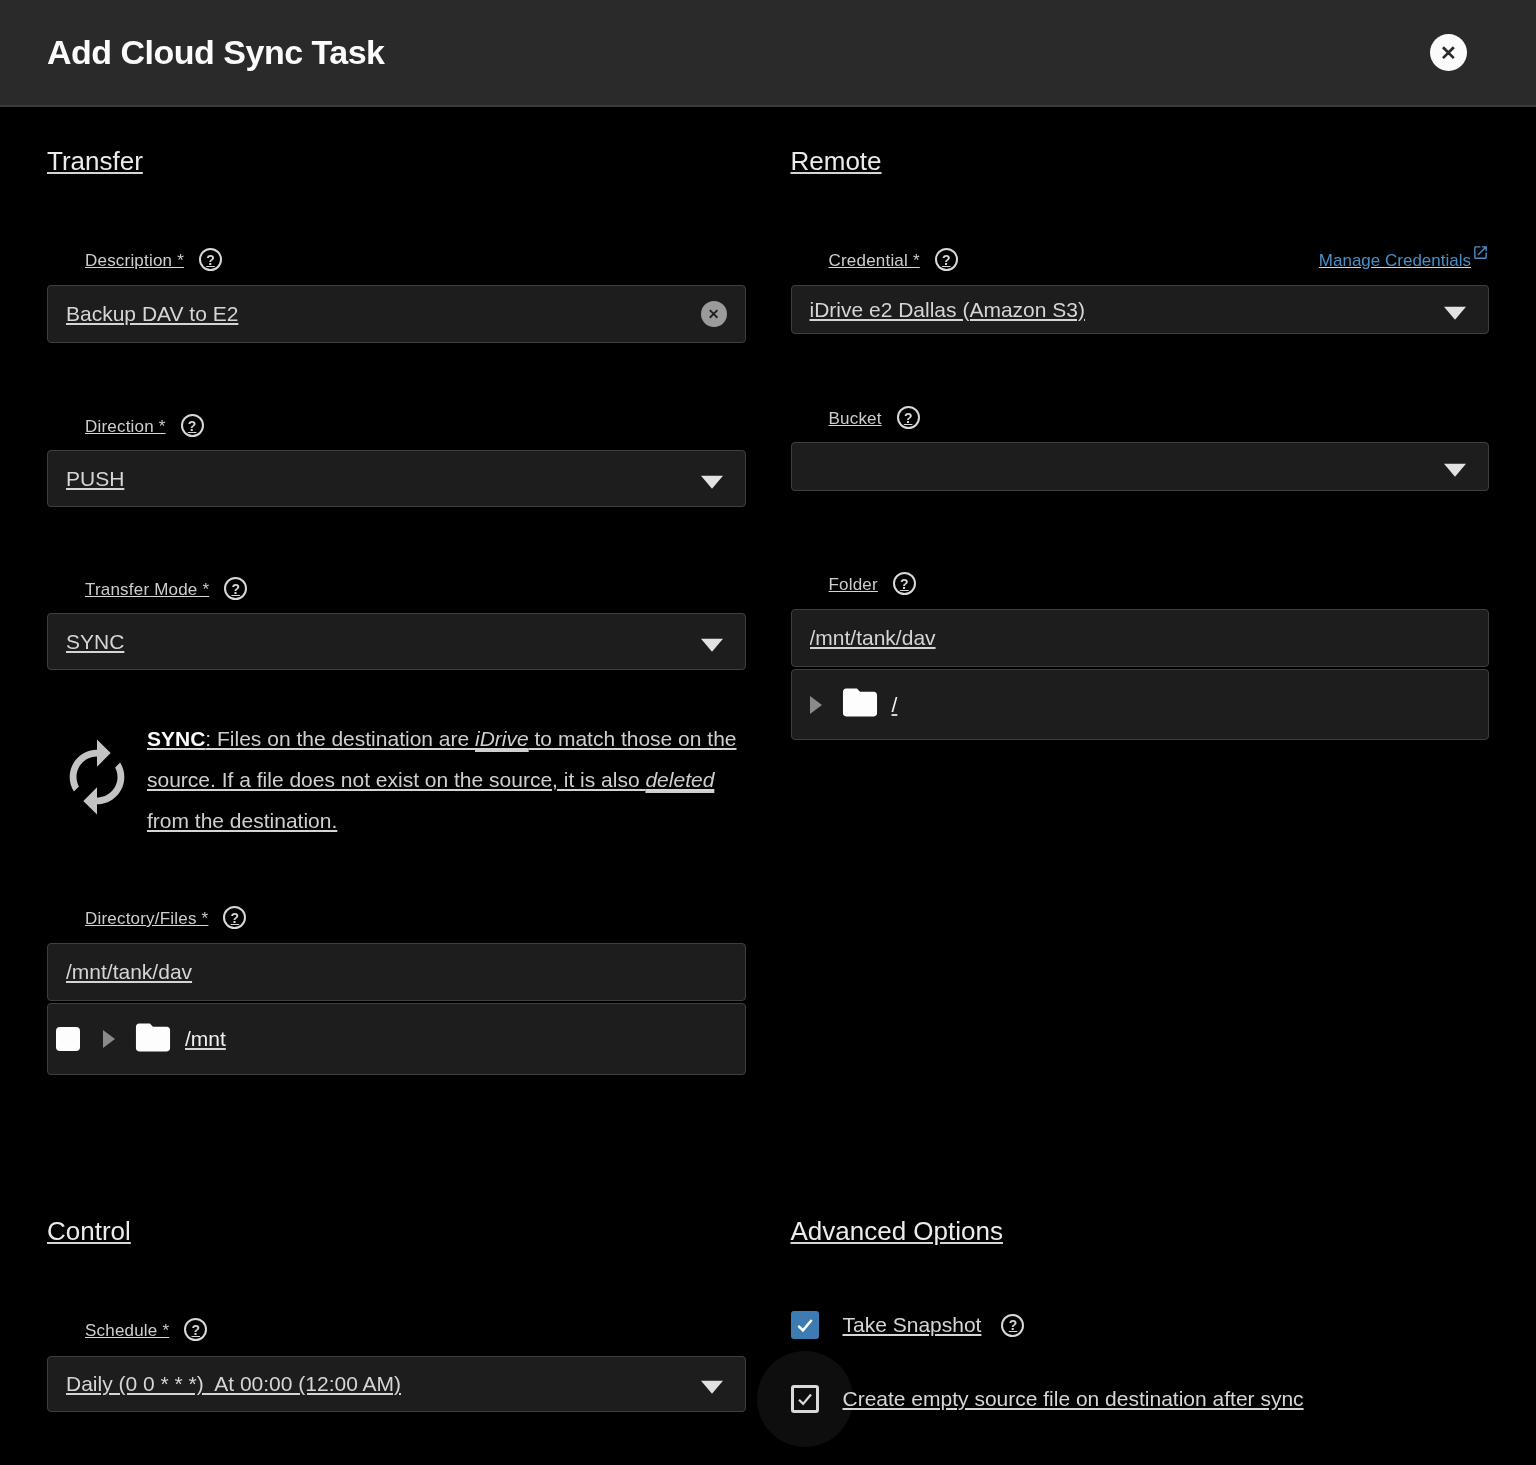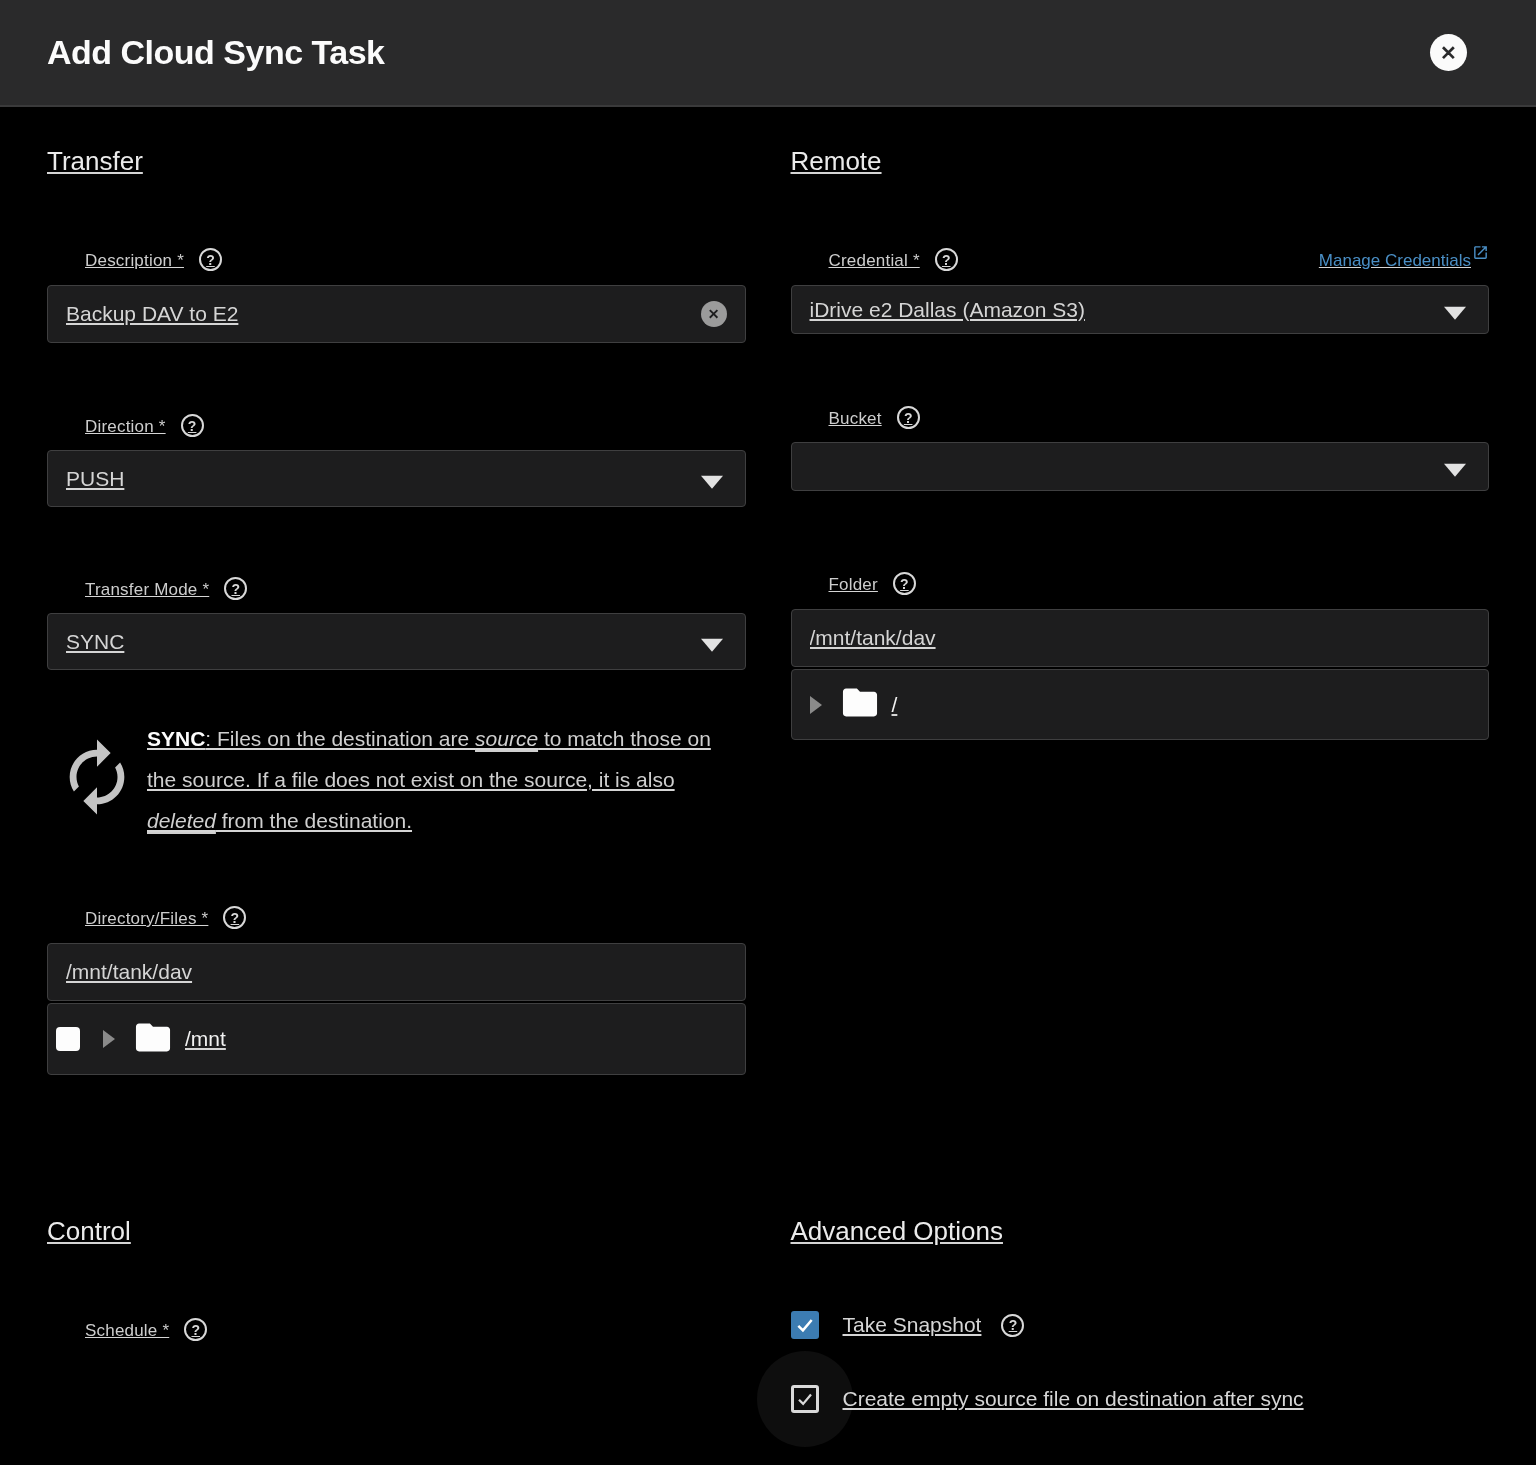--- a/index.html
+++ b/index.html
@@ -167,21 +167,21 @@
         <span class="select-value">SYNC</span>
         <span class="dd-arrow"></span>
       </div>
 
       <div class="hint-row">
         <div class="hint-icon">
           <svg width="82" height="82" viewBox="0 0 24 24" fill="#c4c4c4">
             <path d="M12 6v3l4-4-4-4v3c-4.42 0-8 3.58-8 8 0 1.57.46 3.03 1.24 4.26L6.7 14.8c-.45-.83-.7-1.79-.7-2.8 0-3.31 2.69-6 6-6zm6.76 1.74L17.3 9.2c.44.84.7 1.79.7 2.8 0 3.31-2.69 6-6 6v-3l-4 4 4 4v-3c4.42 0 8-3.58 8-8 0-1.57-.46-3.03-1.24-4.26z"></path>
           </svg>
         </div>
-        <div class="hint-text"><b>SYNC</b><span>: Files on the destination are </span><span class="em">source</span><span> to match those on the source. If a file does not exist on the source, it is also </span><span class="em">deleted</span><span> from the destination.</span></div>
+        <div class="hint-text"><b>SYNC</b><span>: Files on the destination are </span><span class="em">iDrive</span><span> to match those on the source. If a file does not exist on the source, it is also </span><span class="em">deleted</span><span> from the destination.</span></div>
       </div>
 
       <div class="label-row tight">
         <span class="field-label">Directory/Files *</span>
         <span class="help-icon">
             <span>?</span>
           </span>
       </div>
       <div class="text-field">
         <input type="text" value="/mnt/tank/dav" style="">
@@ -252,20 +252,24 @@
 
     <div class="bottom-section">
       <div class="section-heading">Control</div>
 
       <div class="label-row">
         <span class="field-label">Schedule *</span>
         <span class="help-icon">
             <span>?</span>
           </span>
       </div>
+      <div class="select-field" style="margin-top:15px; height:56px;">
+        <span class="select-value">Daily (0 0 * * *)  At 00:00 (12:00 AM)</span>
+        <span class="dd-arrow"></span>
+      </div>
     </div>
 
     <div class="bottom-section">
       <div class="section-heading">Advanced Options</div>
 
       <div class="check-row first">
         <span class="checkbox-wrap">
           <span class="cb filled">
             <svg width="20" height="20" viewBox="0 0 24 24" fill="none" stroke="#ffffff" stroke-width="3">
               <polyline points="4,13 9.5,18.5 20,6"></polyline>

